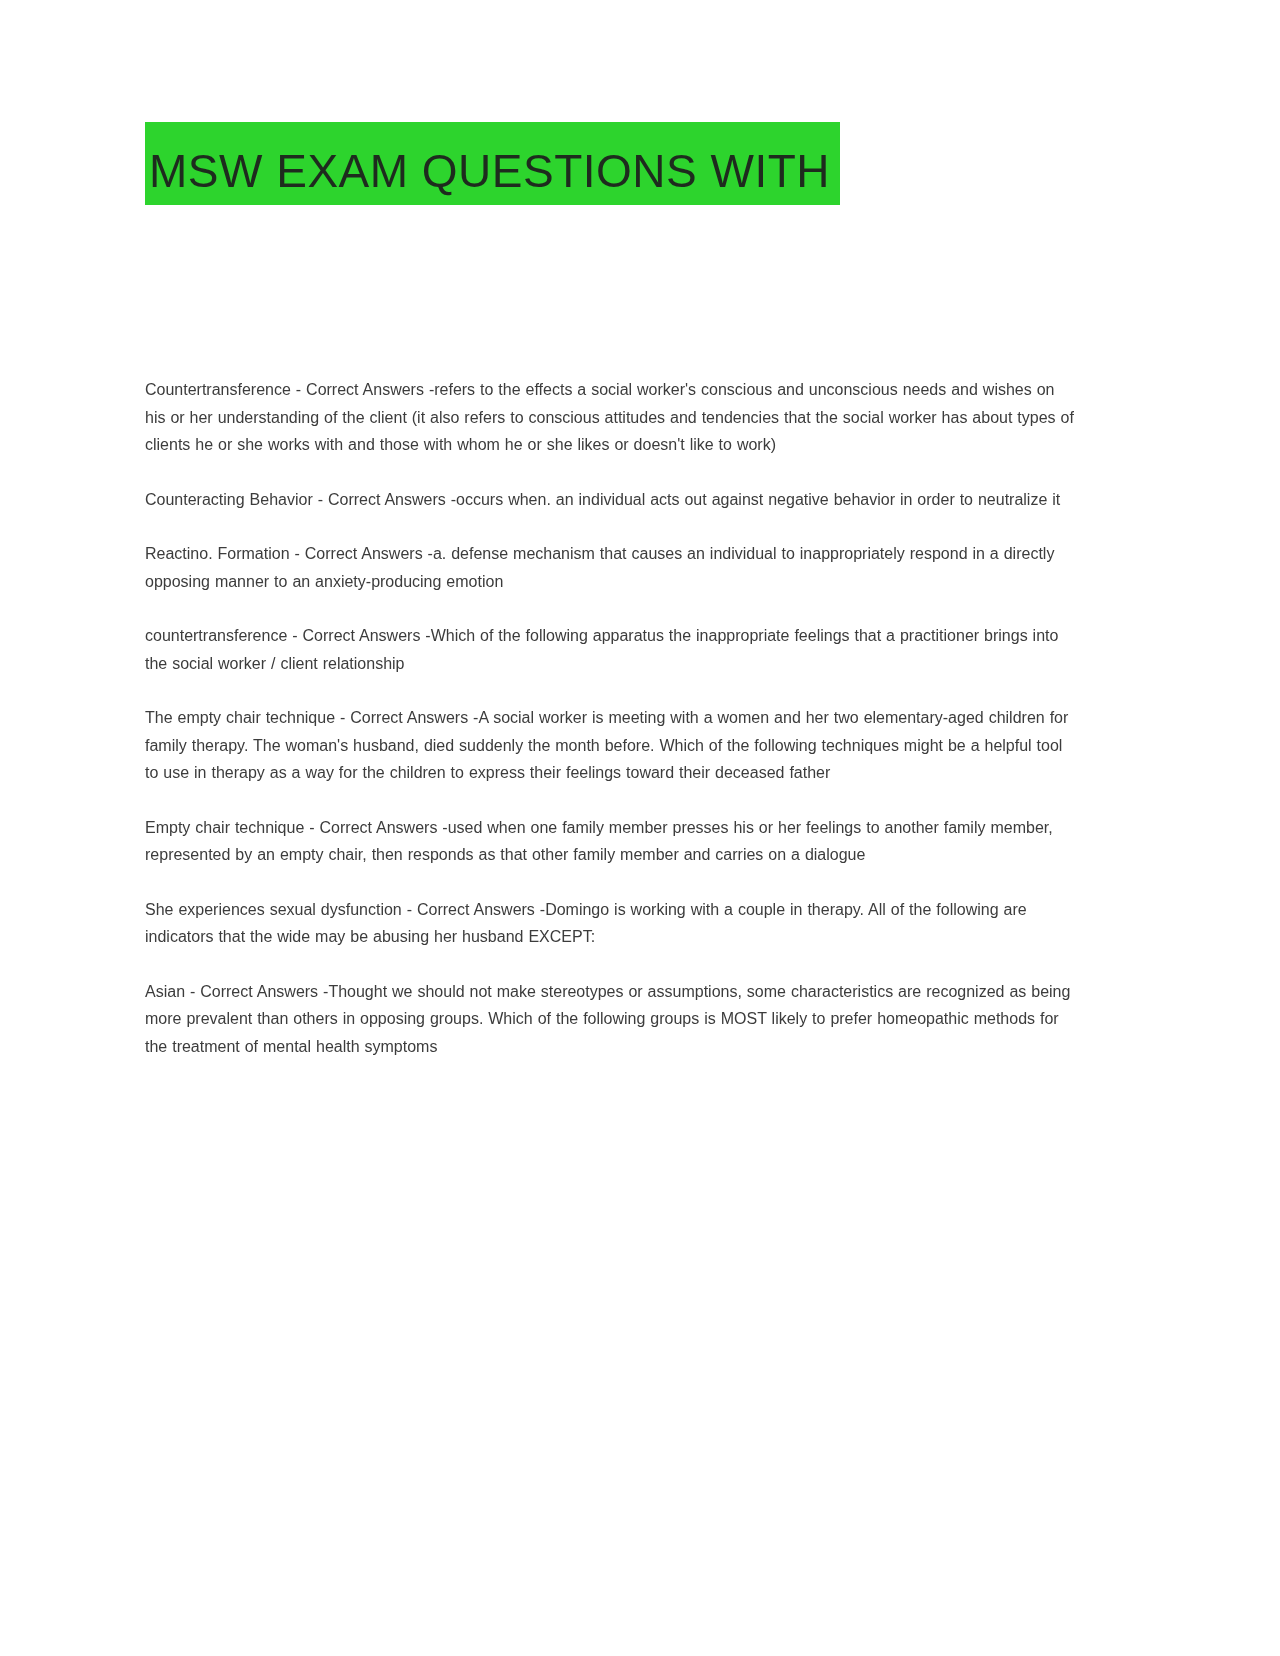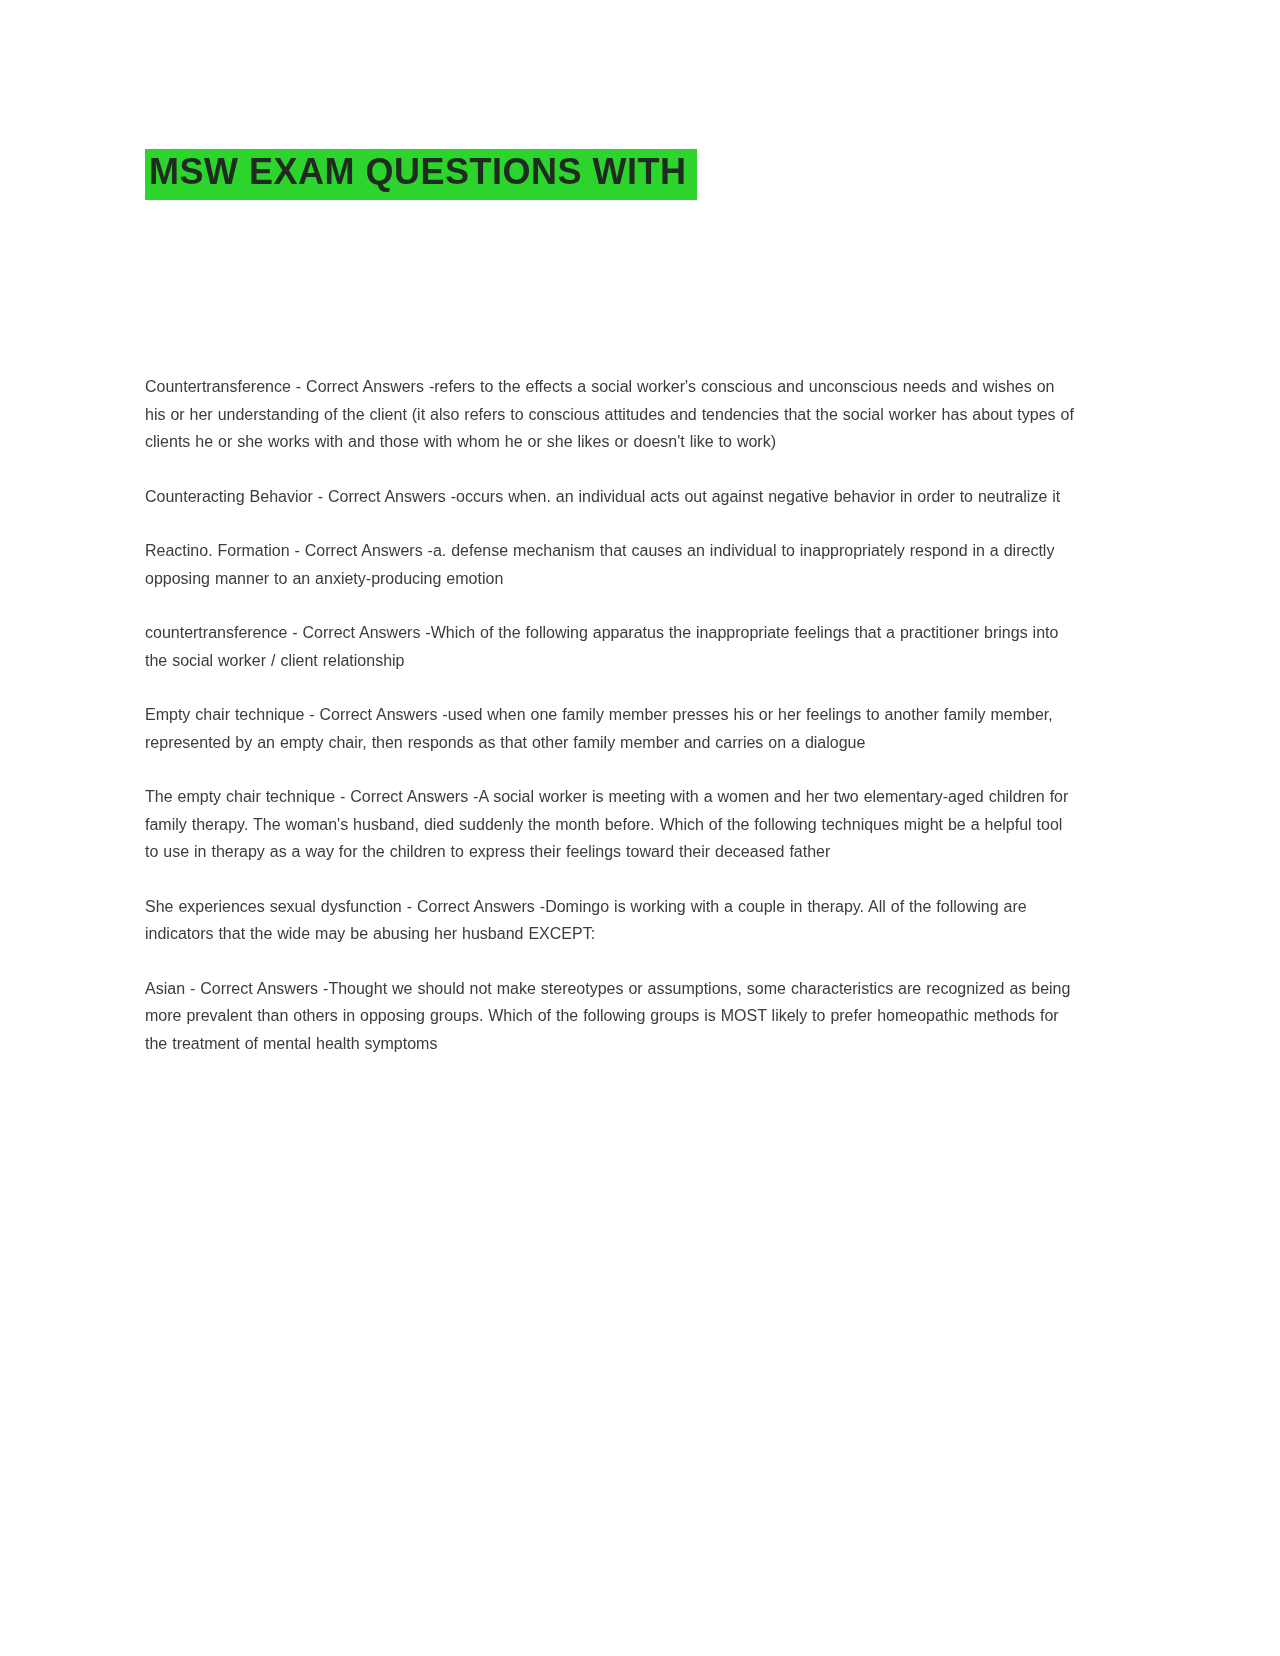--- a/index.html
+++ b/index.html
@@ -21,26 +21,26 @@
   }
   .doc-title {
     margin: 0 0 168px 0;
   }
   .title-line {
     display: block;
     line-height: 63px;
   }
   .title-line .hl {
     display: inline;
-    font-size: 36px;
-    font-weight: bold;
+    font-size: 46px;
+    font-weight: normal;
     letter-spacing: 0.5px;
     color: #1e2b1e;
     background: #2dd42d;
-    padding: 2px 10px 8px 4px;
+    padding: 23px 10px 8px 4px;
     -webkit-box-decoration-break: clone;
     box-decoration-break: clone;
   }
   .body-text p.para {
     margin: 0 0 27px 0;
     font-size: 16px;
     line-height: 27.5px;
     color: #3c3c3c;
     word-spacing: 0.5px;
   }
@@ -52,19 +52,19 @@
 
   <h1 class="doc-title">
     <span class="title-line"><span class="hl" style="background: rgb(45, 212, 45); color: rgb(30, 43, 30);">MSW EXAM QUESTIONS WITH</span></span>
   </h1>
 
   <div class="body-text">
       <p class="para">Countertransference - Correct Answers -refers to the effects a social worker's conscious and unconscious needs and wishes on his or her understanding of the client (it also refers to conscious attitudes and tendencies that the social worker has about types of clients he or she works with and those with whom he or she likes or doesn't like to work)</p>
       <p class="para">Counteracting Behavior - Correct Answers -occurs when. an individual acts out against negative behavior in order to neutralize it</p>
       <p class="para">Reactino. Formation - Correct Answers -a. defense mechanism that causes an individual to inappropriately respond in a directly opposing manner to an anxiety-producing emotion</p>
       <p class="para">countertransference - Correct Answers -Which of the following apparatus the inappropriate feelings that a practitioner brings into the social worker / client relationship</p>
+      <p class="para">The empty chair technique - Correct Answers -A social worker is meeting with a women and her two elementary-aged children for family therapy. The woman's husband, died suddenly the month before. Which of the following techniques might be a helpful tool to use in therapy as a way for the children to express their feelings toward their deceased father</p>
       <p class="para">Empty chair technique - Correct Answers -used when one family member presses his or her feelings to another family member, represented by an empty chair, then responds as that other family member and carries on a dialogue</p>
-      <p class="para">The empty chair technique - Correct Answers -A social worker is meeting with a women and her two elementary-aged children for family therapy. The woman's husband, died suddenly the month before. Which of the following techniques might be a helpful tool to use in therapy as a way for the children to express their feelings toward their deceased father</p>
       <p class="para">She experiences sexual dysfunction - Correct Answers -Domingo is working with a couple in therapy. All of the following are indicators that the wide may be abusing her husband EXCEPT:</p>
       <p class="para">Asian - Correct Answers -Thought we should not make stereotypes or assumptions, some characteristics are recognized as being more prevalent than others in opposing groups. Which of the following groups is MOST likely to prefer homeopathic methods for the treatment of mental health symptoms</p>
     </div>
 
 </div>
 
 </body></html>

